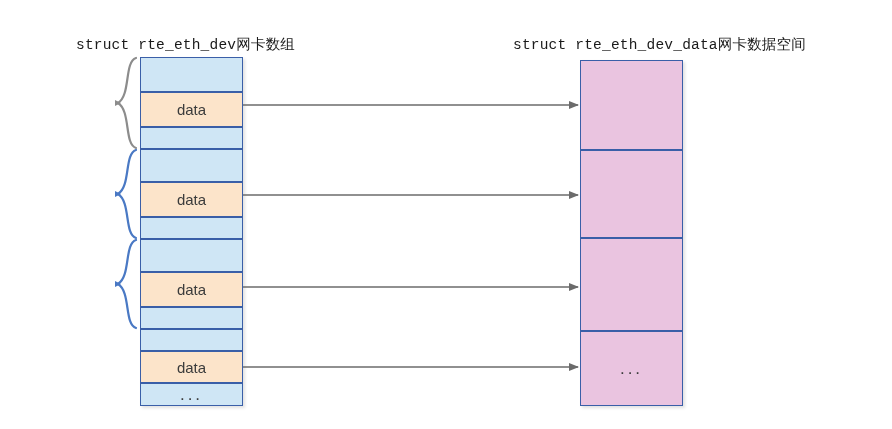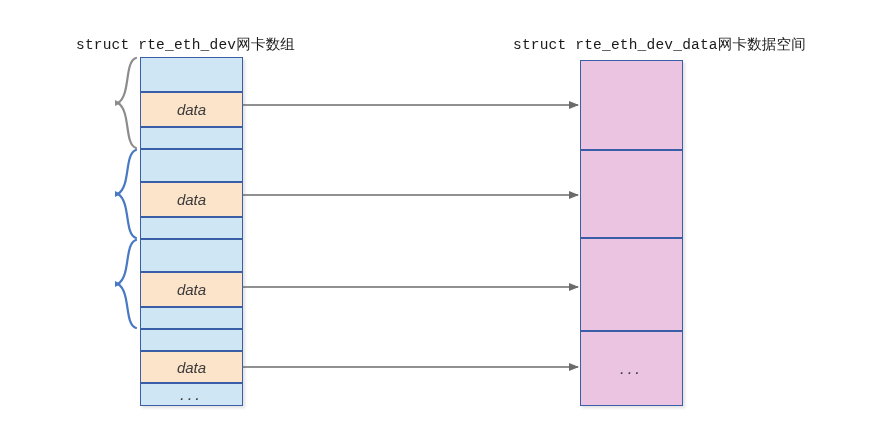--- a/index.html
+++ b/index.html
@@ -27,21 +27,20 @@
   .cell{
     position:absolute;
     box-sizing:border-box;
     border:1px solid #3a5fa8;
     display:flex;
     align-items:center;
     justify-content:center;
     font-size:15px;
     color:#333333;
     box-shadow:2px 2px 3px rgba(0,0,0,0.12);
-    font-style:italic;
   }
   .cell.blue{background:#cfe6f5;}
   .cell.orange{background:#fce4ca;}
   .cell.pink{background:#eac4e0;}
   .cell .lbl{
     font-family:"Liberation Sans", sans-serif;
     font-size:15px;
     color:#3b3b3b;
     line-height:1;
   }

